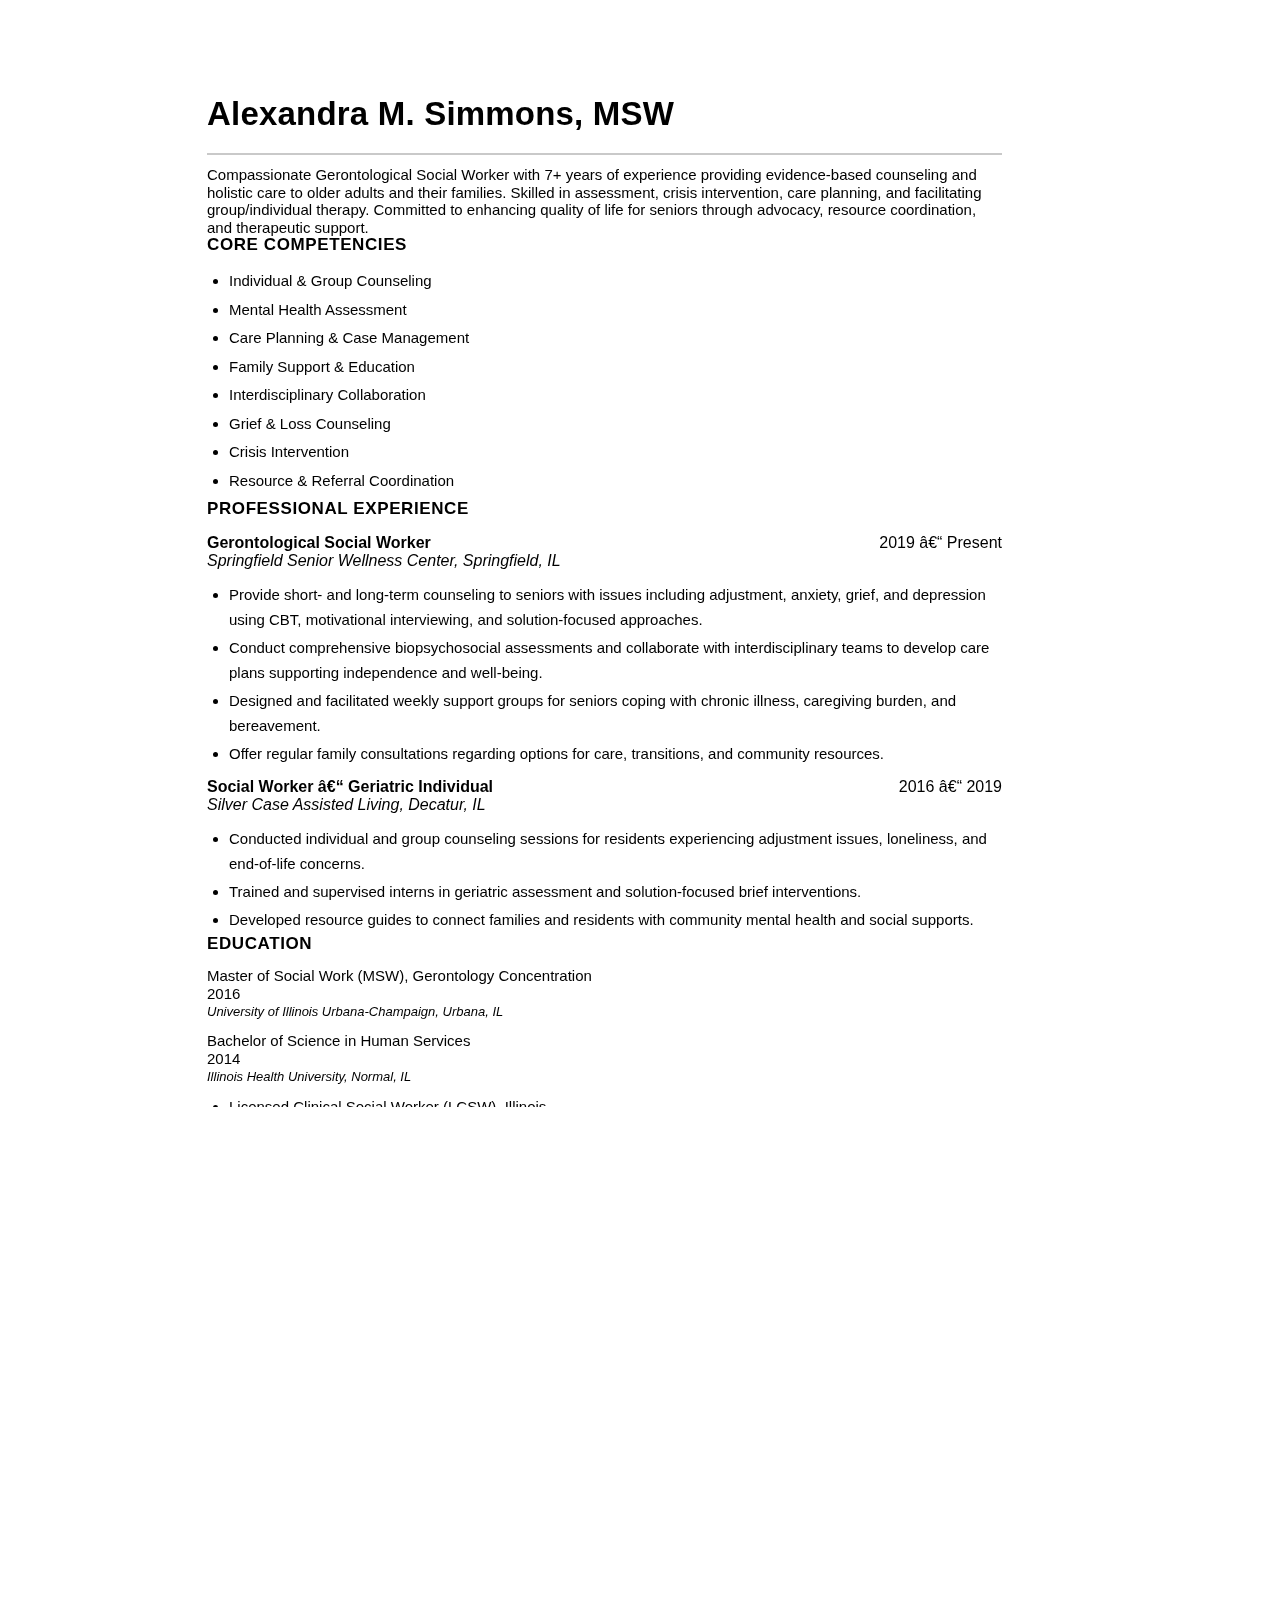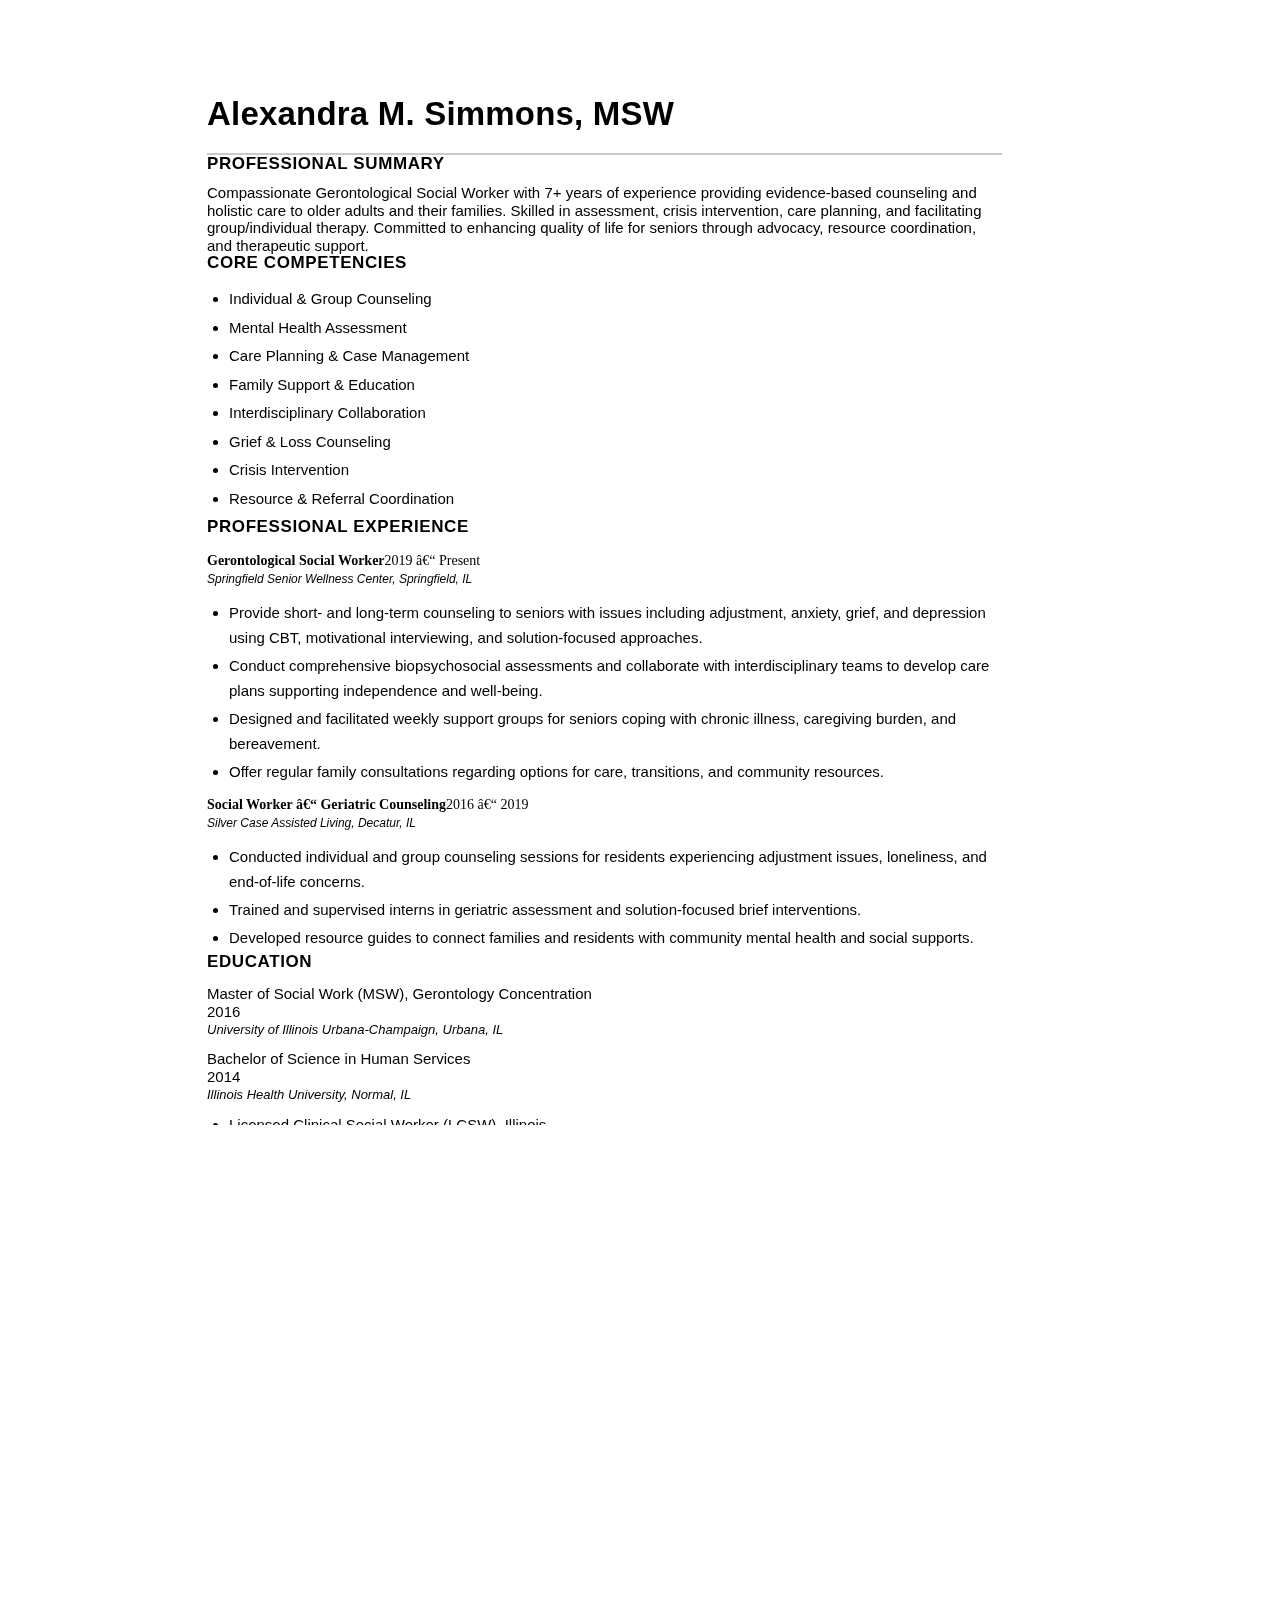--- a/index.html
+++ b/index.html
@@ -57,30 +57,29 @@
     font-size: 15px;
   }
   ul.competency-list li {
     line-height: 17.5px;
     margin-bottom: 11px;
   }
   .job { margin-top: 16px; }
   .job + .job { margin-top: 12px; }
   .job-header {
     display: flex;
-    justify-content: flex-start;
-    font-size: 14px;
+    justify-content: space-between;
+    font-size: 16px;
     line-height: 18px;
-    font-family: Liberation Serif, serif;
   }
   .job-title { font-weight: bold; }
   .job-dates { font-weight: normal; }
   .job-company {
     font-style: italic;
-    font-size: 12px;
+    font-size: 16px;
     line-height: 18px;
   }
   ul.job-bullets {
     margin: 12px 0 0 0;
     padding: 0 0 0 22px;
     font-size: 15px;
   }
   ul.job-bullets li {
     line-height: 25px;
     margin-bottom: 3px;
@@ -113,21 +112,20 @@
 </style>
 </head>
 <body>
 
 <div class="doc">
 
   <h1 class="name">Alexandra M. Simmons, MSW</h1>
 
   <hr class="rule">
 
-  <h2 class="section-title mt-summary">PROFESSIONAL SUMMARY</h2>
   <p class="summary-text">Compassionate Gerontological Social Worker with 7+ years of experience providing evidence-based counseling and holistic care to older adults and their families. Skilled in assessment, crisis intervention, care planning, and facilitating group/individual therapy. Committed to enhancing quality of life for seniors through advocacy, resource coordination, and therapeutic support.</p>
 
   <h2 class="section-title mt-core">CORE COMPETENCIES</h2>
   <ul class="competency-list">
     <li>Individual &amp; Group Counseling</li>
     <li>Mental Health Assessment</li>
     <li>Care Planning &amp; Case Management</li>
     <li>Family Support &amp; Education</li>
     <li>Interdisciplinary Collaboration</li>
     <li>Grief &amp; Loss Counseling</li>
@@ -146,21 +144,21 @@
     <ul class="job-bullets">
       <li>Provide short- and long-term counseling to seniors with issues including adjustment, anxiety, grief, and depression using CBT, motivational interviewing, and solution-focused approaches.</li>
       <li>Conduct comprehensive biopsychosocial assessments and collaborate with interdisciplinary teams to develop care plans supporting independence and well-being.</li>
       <li>Designed and facilitated weekly support groups for seniors coping with chronic illness, caregiving burden, and bereavement.</li>
       <li>Offer regular family consultations regarding options for care, transitions, and community resources.</li>
     </ul>
   </div>
 
   <div class="job">
     <div class="job-header">
-      <span class="job-title">Social Worker â€“ Geriatric Counseling</span>
+      <span class="job-title">Social Worker â€“ Geriatric Individual</span>
       <span class="job-dates">2016 â€“ 2019</span>
     </div>
     <div class="job-company">Silver Case Assisted Living, Decatur, IL</div>
     <ul class="job-bullets">
       <li>Conducted individual and group counseling sessions for residents experiencing adjustment issues, loneliness, and end-of-life concerns.</li>
       <li>Trained and supervised interns in geriatric assessment and solution-focused brief interventions.</li>
       <li>Developed resource guides to connect families and residents with community mental health and social supports.</li>
     </ul>
   </div>
 

